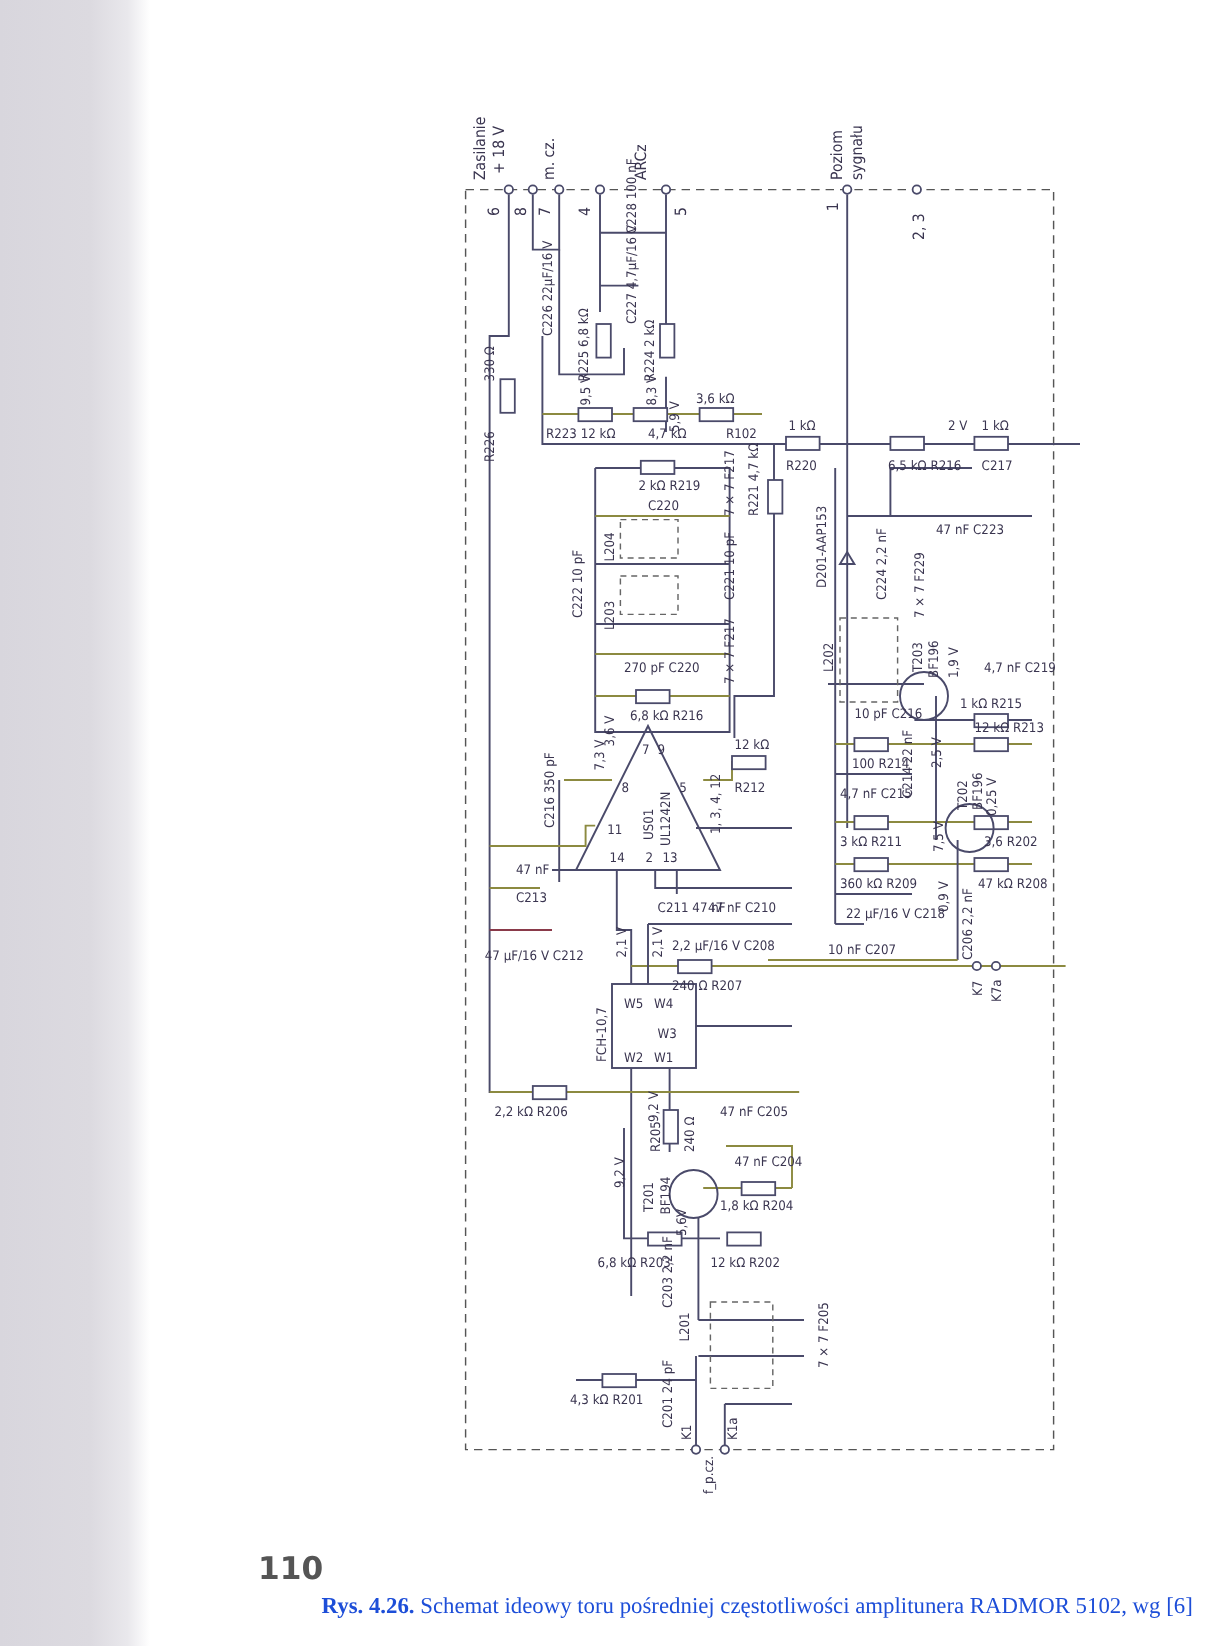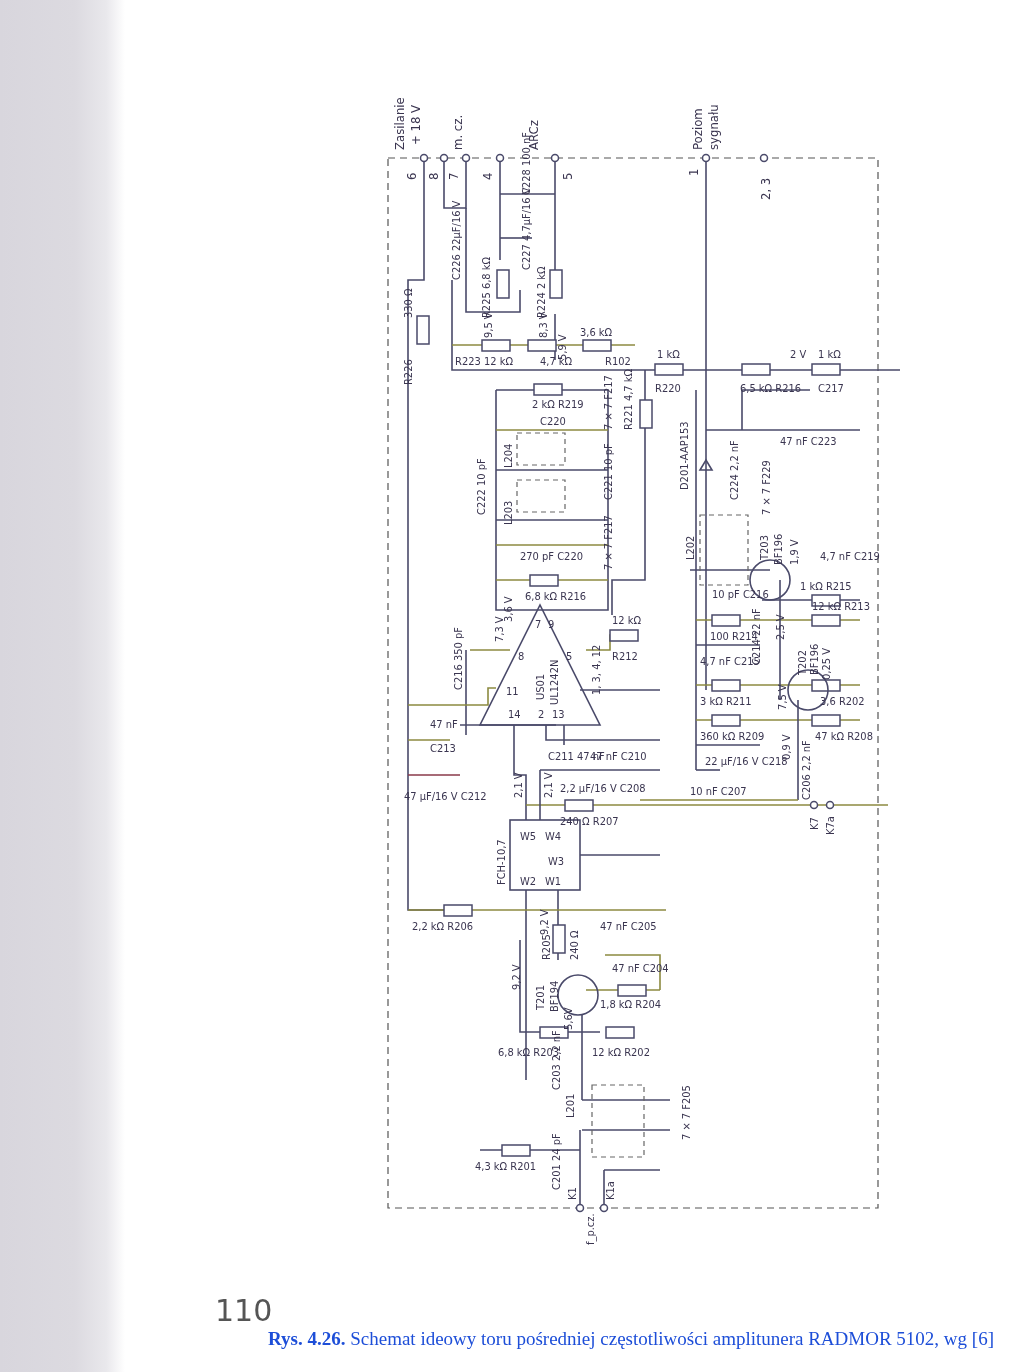--- a/index.html
+++ b/index.html
@@ -14,21 +14,21 @@
   }
   .schematic { position: absolute; left: 0; top: 0; width: 1027px; height: 1372px; }
   .caption {
     position: absolute; left: 268px; top: 1328px; width: 720px;
     font-family: "Liberation Serif", serif; font-size: 19px; color: #1d4ed8;
     white-space: nowrap;
   }
   .caption b { font-weight: bold; }
   .page-num {
     position: absolute; left: 215px; top: 1293px;
-    font-family: "DejaVu Sans", sans-serif; font-weight: normal; font-size: 30px; color: #555;
+    font-family: "DejaVu Sans", sans-serif; font-weight: bold; font-size: 26px; color: #555;
   }
   svg text { font-family: "DejaVu Sans Condensed", "DejaVu Sans", sans-serif; fill: #3a3550; }
   .w { stroke: #4a4a6a; stroke-width: 1.6; fill: none; }
   .wy { stroke: #8c8a40; stroke-width: 1.6; fill: none; }
   .wr { stroke: #8a3a4a; stroke-width: 1.6; fill: none; }
   .frame { stroke: #555; stroke-width: 1.2; stroke-dasharray: 7 5; fill: none; }
   .sh { stroke: #666; stroke-width: 1.2; stroke-dasharray: 5 4; fill: none; }
   .res { fill: #fff; stroke: #4a4a6a; stroke-width: 1.5; }
   .term { fill: #fff; stroke: #4a4a6a; stroke-width: 1.5; }
   .lbl { font-size: 13px; }

